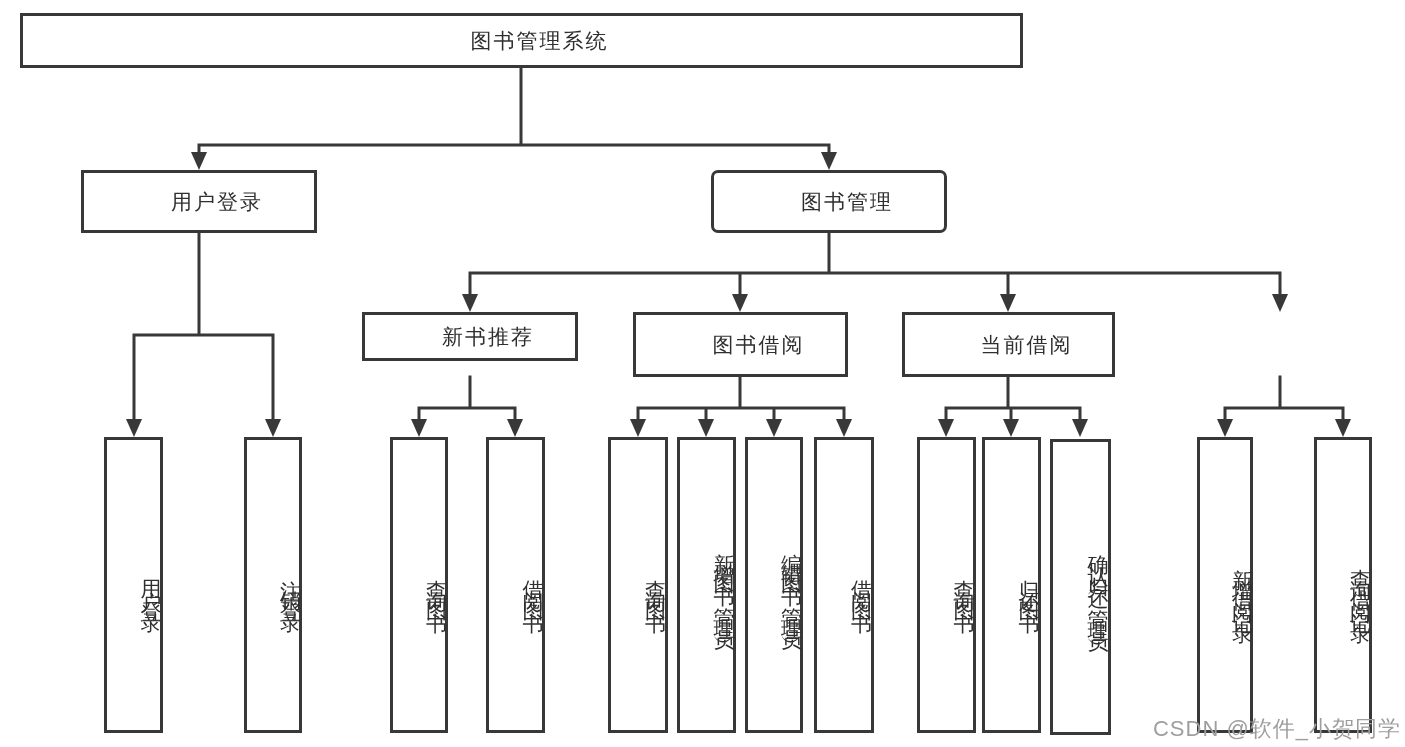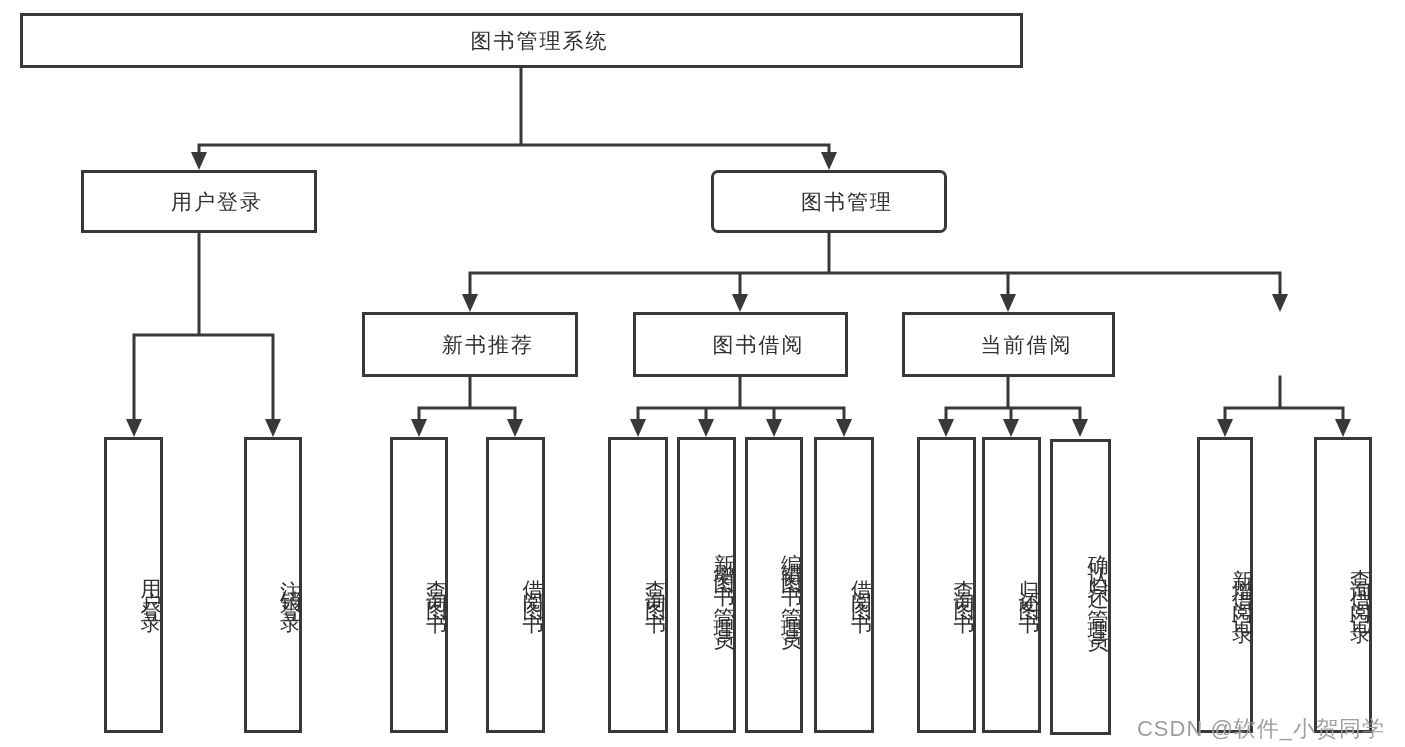--- a/index.html
+++ b/index.html
@@ -44,21 +44,21 @@
   }
   .vnode span {
     writing-mode: vertical-rl;
     text-orientation: mixed;
     letter-spacing: 11px;
     line-height: 1;
     white-space: nowrap;
   }
   .watermark {
     position: absolute;
-    right: 20px;
+    right: 4px;
     bottom: 3px;
     font-size: 22px;
     color: #9e9e9e;
     letter-spacing: 1px;
     z-index: 3;
     white-space: nowrap;
   }
 </style>
 </head>
 <body>
@@ -112,21 +112,21 @@
     <span>图书管理系统</span>
   </div>
 
   <div class="node hnode" style="left:81px; top:170px; width:236px; height:63px;">
     <span>用户登录</span>
   </div>
   <div class="node hnode" style="left:711px; top:170px; width:236px; height:63px;border-radius:7px;">
     <span>图书管理</span>
   </div>
 
-  <div class="node hnode" style="left:362px; top:312px; width:216px; height:65px;">
+  <div class="node hnode" style="left:362px; top:312px; width:216px; height:49px;">
     <span>新书推荐</span>
   </div>
   <div class="node hnode" style="left:633px; top:312px; width:215px; height:65px;">
     <span>图书借阅</span>
   </div>
   <div class="node hnode" style="left:902px; top:312px; width:213px; height:65px;">
     <span>当前借阅</span>
   </div>
 
   <div class="node vnode" style="left:104px; top:437px; width:59px; height:296px;">

